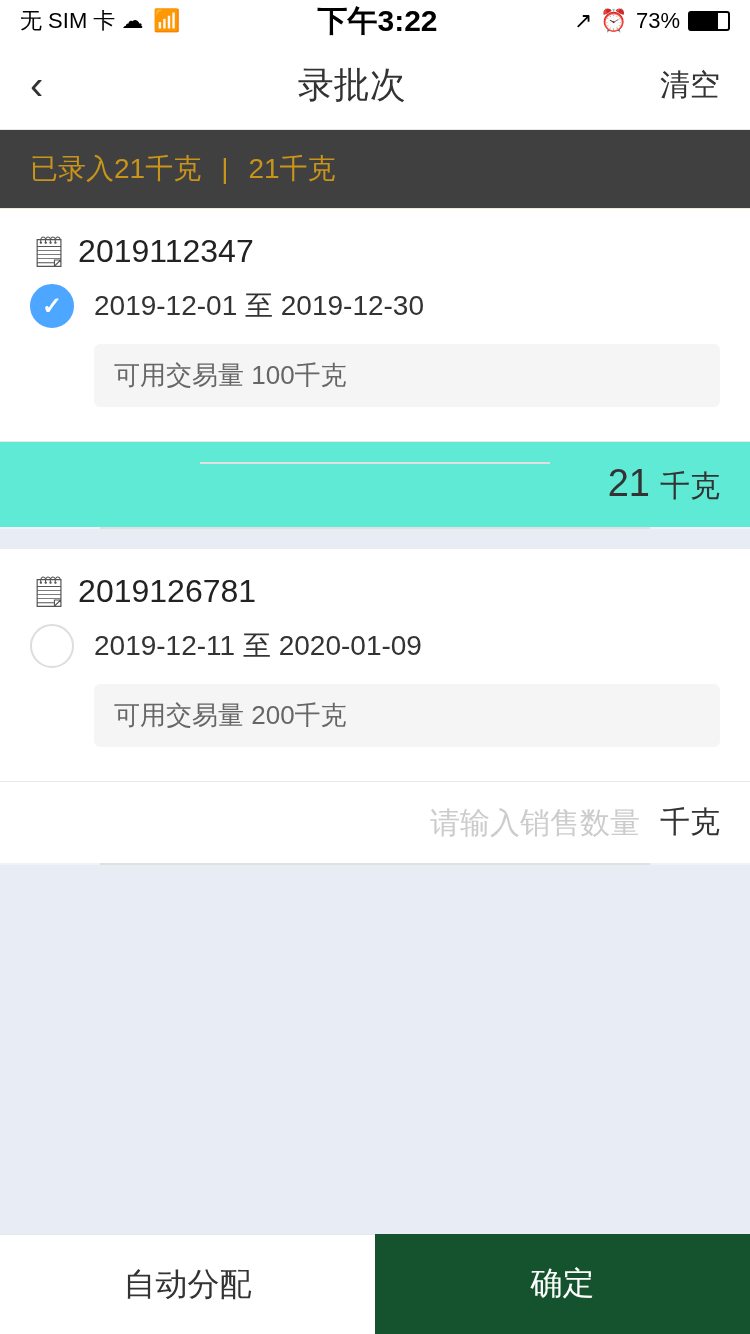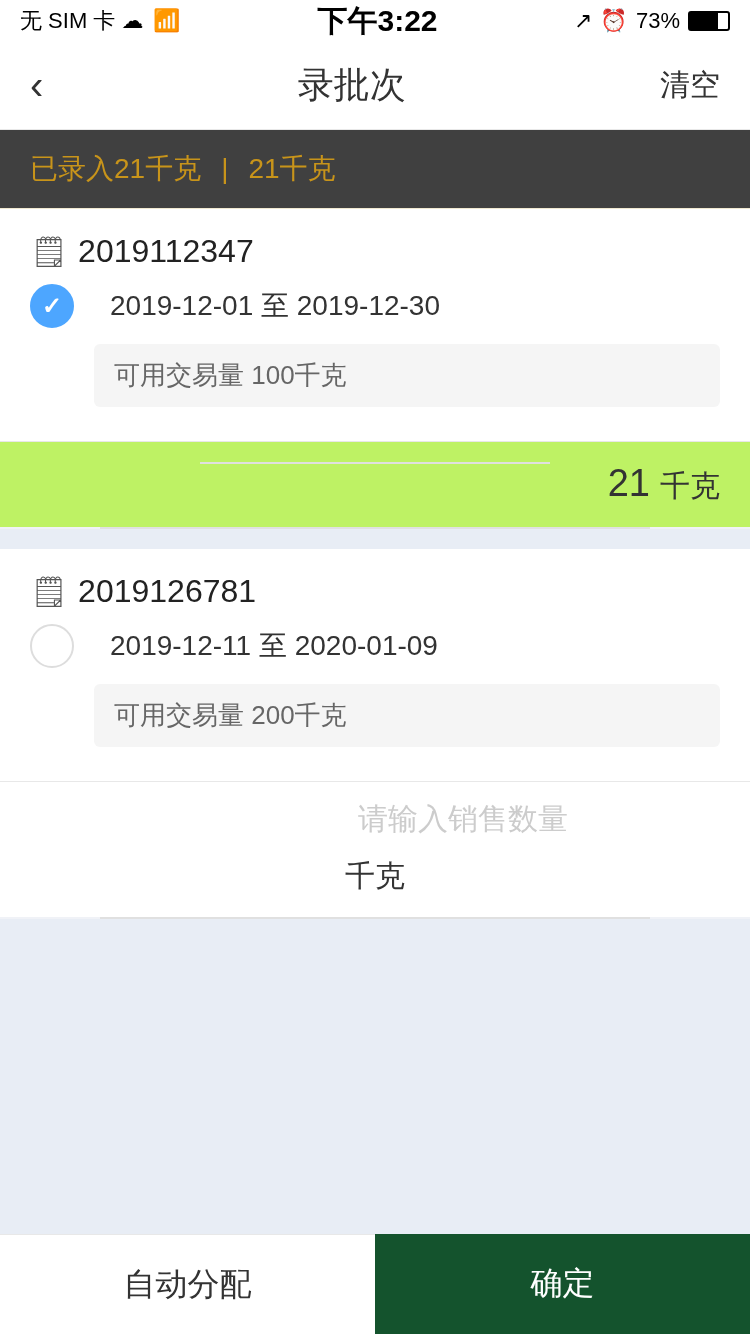--- a/index.html
+++ b/index.html
@@ -108,21 +108,21 @@
       color: #555;
     }
     .batch-id {
       font-size: 32px;
       font-weight: 500;
       color: #222;
     }
     .batch-date-row {
       display: flex;
       align-items: center;
-      gap: 36px;
+      gap: 20px;
       margin-bottom: 16px;
     }
     .radio-circle {
       width: 44px; height: 44px;
       border-radius: 50%;
       border: 2px solid #ddd;
       background: #fff;
       display: flex; align-items: center; justify-content: center;
       flex-shrink: 0;
     }
@@ -151,21 +151,21 @@
       font-size: 26px;
       color: #666;
     }
 
     
     .amount-row {
       display: flex;
       justify-content: flex-end;
       align-items: baseline;
       padding: 20px 30px;
-      background: #bef264;
+      background: #5eead4;
       border-top: 1px solid #e8e8e8;
     }
     .amount-value {
       font-size: 38px;
       color: #333;
       margin-right: 10px;
     }
     .amount-unit {
       font-size: 30px;
       color: #333;
@@ -185,21 +185,20 @@
 
     
     .input-row {
       display: flex;
       justify-content: flex-end;
       align-items: center;
       padding: 20px 30px;
       background: #fff;
       border-top: 1px solid #e8e8e8;
       gap: 20px;
-      flex-direction: column;
     }
     .qty-input {
       background: transparent;
       border: none;
       outline: none;
       font-size: 30px;
       color: #ccc;
       text-align: right;
       flex: 1;
     }

